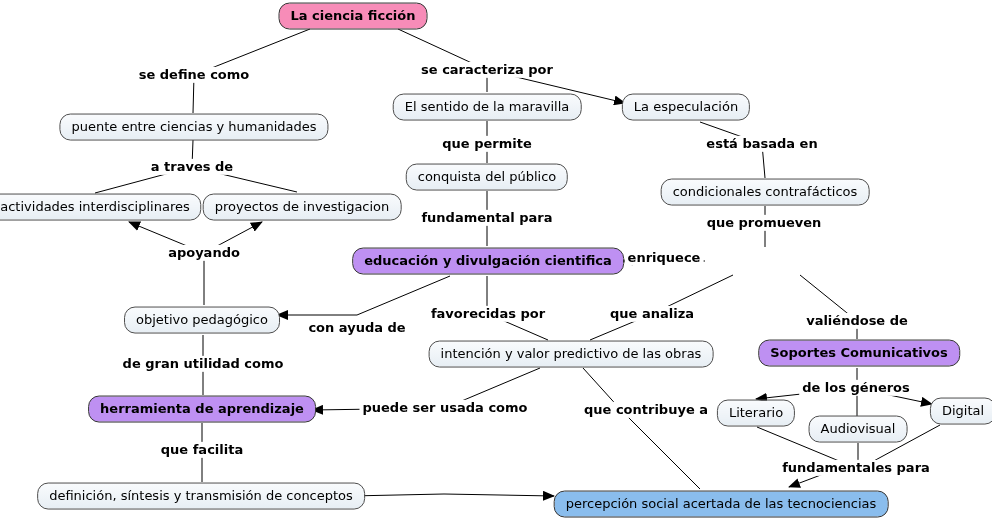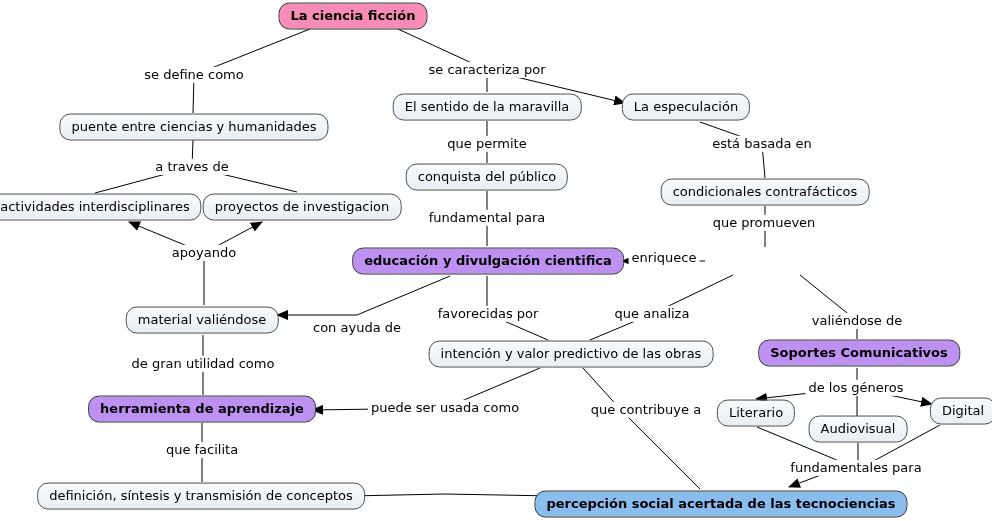--- a/index.html
+++ b/index.html
@@ -5,33 +5,33 @@
   html,body{margin:0;padding:0;background:#fff;}
   #map{
     position:relative;width:992px;height:521px;background:#fff;overflow:hidden;
     font-family:"DejaVu Sans","Liberation Sans",sans-serif;
   }
   svg.wires{position:absolute;left:0;top:0;z-index:1;}
   svg.wires line{stroke:#000;stroke-width:1;}
   .edge-label{
     position:absolute;z-index:2;transform:translate(-50%,-50%);
     background:#fff;color:#000;font-size:13px;line-height:1.1;
-    padding:1px 3px;white-space:nowrap;
+    padding:1px 3px;white-space:nowrap;font-weight:bold;
   }
   .node{
     position:absolute;z-index:3;transform:translate(-50%,-50%);
     white-space:nowrap;font-size:13px;color:#000;line-height:1.15;
     border:1px solid var(--node-border);border-radius:11px;
     padding:5px 11px;
     background:linear-gradient(180deg,#f9fbfd 0%,#e7eef4 100%);
     box-sizing:border-box;text-align:center;
   }
   .node.pink{background:linear-gradient(180deg,var(--pink) 0%,var(--pink) 100%);font-weight:bold;border-color:#333;}
   .node.purple{background:linear-gradient(180deg,var(--purple) 0%,var(--purple) 100%);font-weight:bold;border-color:#333;}
-  .node.blue{background:linear-gradient(180deg,var(--blue) 0%,var(--blue) 100%);font-weight:bold;border-color:#333;}
+  .node.blue{background:linear-gradient(180deg,var(--blue) 0%,var(--blue) 100%);font-weight:normal;border-color:#333;}
 </style>
 </head>
 <body>
 
 <div id="map">
 
   <svg class="wires" width="992" height="521">
     <defs>
       <marker id="ah" markerUnits="userSpaceOnUse" markerWidth="12" markerHeight="10" refX="11" refY="5" orient="auto">
         <path d="M0,0 L12,5 L0,10 z" fill="#000"></path>
@@ -101,21 +101,21 @@
 
   <div class="node pink" style="left:353px;top:16px">La ciencia ficción</div>
   <div class="node" style="left:194px;top:127px">puente entre ciencias y humanidades</div>
   <div class="node" style="left:95px;top:207px">actividades interdisciplinares</div>
   <div class="node" style="left:302px;top:207px">proyectos de investigacion</div>
   <div class="node" style="left:487px;top:107px">El sentido de la maravilla</div>
   <div class="node" style="left:487px;top:177px">conquista del público</div>
   <div class="node purple" style="left:488px;top:261px">educación y divulgación cientifica</div>
   <div class="node" style="left:686px;top:107px">La especulación</div>
   <div class="node" style="left:765px;top:192px">condicionales contrafácticos</div>
-  <div class="node" style="left:202px;top:320px">material valiéndose</div>
+  <div class="node" style="left:202px;top:320px">objetivo pedagógico</div>
   <div class="node" style="left:571px;top:354px">intención y valor predictivo de las obras</div>
   <div class="node purple" style="left:859px;top:353px">Soportes Comunicativos</div>
   <div class="node" style="left:756px;top:413px">Literario</div>
   <div class="node" style="left:858px;top:429px">Audiovisual</div>
   <div class="node" style="left:963px;top:411px">Digital</div>
   <div class="node purple" style="left:202px;top:409px">herramienta de aprendizaje</div>
   <div class="node" style="left:201px;top:496px">definición, síntesis y transmisión de conceptos</div>
   <div class="node blue" style="left:721px;top:504px">percepción social acertada de las tecnociencias</div>
 
 </div>

